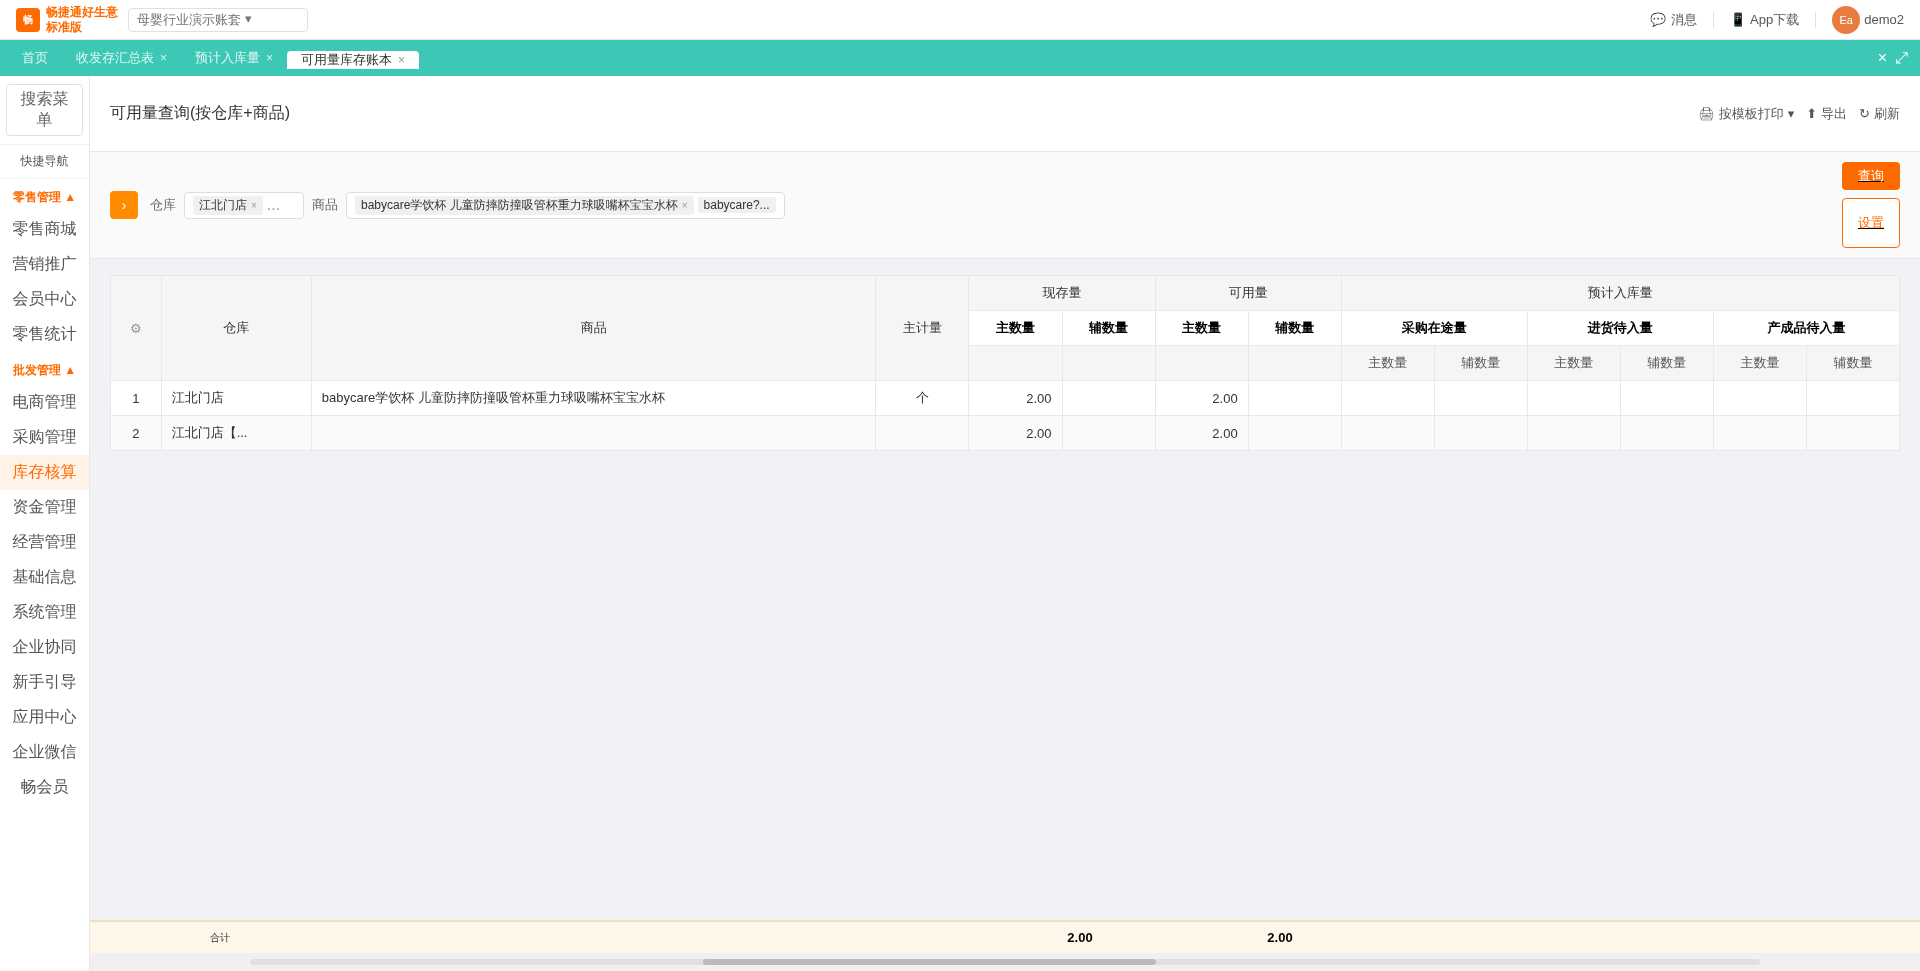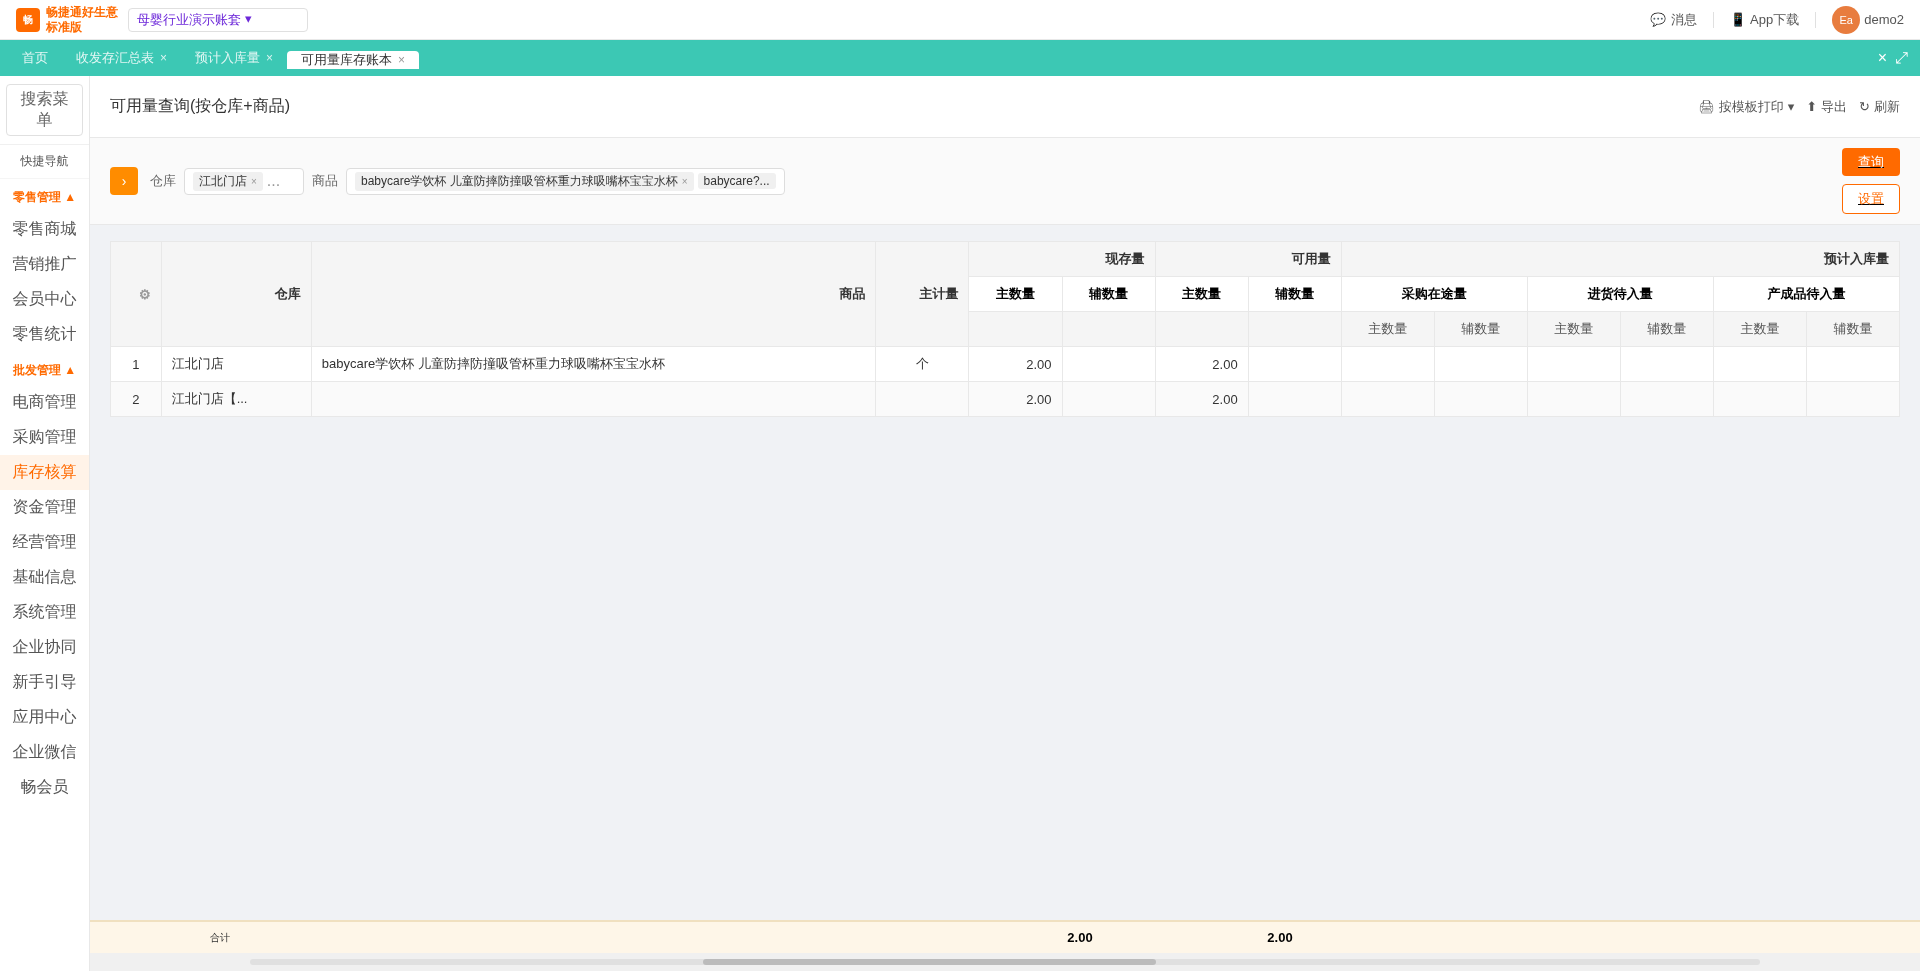--- a/index.html
+++ b/index.html
@@ -4,21 +4,21 @@
   <style>
     * { box-sizing: border-box; margin: 0; padding: 0; }
     body { font-family: 'Microsoft YaHei', Arial, sans-serif; font-size: 13px; background: #f5f5f5; display: flex; flex-direction: column; height: 971px; overflow: hidden; }
 
     
     .top-bar { height: 40px; background: #fff; display: flex; align-items: center; justify-content: space-between; border-bottom: 1px solid #e8e8e8; padding: 0 16px; flex-shrink: 0; }
     .top-bar-left { display: flex; align-items: center; gap: 10px; }
     .logo { display: flex; align-items: center; gap: 6px; color: #ff6a00; font-weight: bold; font-size: 13px; }
     .logo-icon { width: 24px; height: 24px; background: #ff6a00; border-radius: 4px; display: flex; align-items: center; justify-content: center; color: white; font-size: 10px; }
     .logo-text { font-size: 12px; color: #ff6a00; line-height: 1.2; }
-    .industry-select { display: flex; align-items: flex-start; gap: 4px; border: 1px solid #e0e0e0; border-radius: 4px; padding: 2px 8px; font-size: 13px; color: #6d28d9; cursor: pointer; min-width: 180px; }
+    .industry-select { display: flex; align-items: flex-start; gap: 4px; border: 1px solid #e0e0e0; border-radius: 4px; padding: 2px 8px; font-size: 13px; color: #737373; cursor: pointer; min-width: 180px; }
     .top-bar-right { display: flex; align-items: center; gap: 16px; }
     .top-bar-btn { display: flex; align-items: center; gap: 4px; color: #555; font-size: 13px; cursor: pointer; }
     .avatar { width: 28px; height: 28px; border-radius: 50%; background: #e87c3e; display: flex; align-items: center; justify-content: center; color: white; font-size: 11px; overflow: hidden; }
 
     
     .tab-bar { height: 36px; background: #3cc8b4; display: flex; align-items: center; flex-shrink: 0; padding-left: 8px; }
     .tab { display: flex; align-items: center; padding: 0 14px; gap: 6px; font-size: 13px; color: rgba(255,255,255,0.85); cursor: pointer; white-space: nowrap; }
     .tab.active { background: #fff; color: #333; border-radius: 4px 4px 0 0; margin-top: 4px; }
     .tab .tab-close { color: rgba(255,255,255,0.8); font-size: 12px; cursor: pointer; }
     .tab.active .tab-close { color: #999; }
@@ -34,43 +34,43 @@
     .sidebar-search-btn { width: 100%; background: none; border: 1px solid #e0e0e0; border-radius: 4px; padding: 4px 8px; font-size: 16px; color: #666; cursor: pointer; text-align: center; }
     .sidebar-nav-item { padding: 8px 0; text-align: center; font-size: 12px; color: #555; cursor: pointer; border-bottom: 1px solid #f5f5f5; }
     .sidebar-section { padding: 10px 0 6px; text-align: center; font-size: 12px; color: #ff6a00; font-weight: bold; cursor: pointer; }
     .sidebar-sub-item { padding: 7px 0; text-align: center; font-size: 16px; color: #555; cursor: pointer; }
     .sidebar-sub-item.active { color: #ff6a00; background: #fff3e8; }
 
     
     .content { flex: 1; display: flex; flex-direction: column; overflow: hidden; background: #f0f2f5; }
 
     
-    .page-header { background: #fff; padding: 20px 20px; display: flex; align-items: center; justify-content: space-between; border-bottom: 1px solid #e8e8e8; flex-shrink: 0; }
+    .page-header { background: #fff; padding: 27px 20px; display: flex; align-items: center; justify-content: space-between; border-bottom: 1px solid #e8e8e8; flex-shrink: 0; }
     .page-title { font-size: 16px; font-weight: 500; color: #333; }
     .page-actions { display: flex; align-items: center; gap: 12px; }
     .page-action-btn { display: flex; align-items: center; gap: 4px; font-size: 13px; color: #555; cursor: pointer; }
 
     
     .filter-bar { background: #fafafa; padding: 10px 20px; border-bottom: 1px solid #e8e8e8; display: flex; align-items: center; gap: 12px; flex-shrink: 0; }
     .filter-toggle { width: 28px; height: 28px; background: #ff8c00; border-radius: 4px; display: flex; align-items: center; justify-content: center; color: white; cursor: pointer; font-size: 14px; flex-shrink: 0; }
     .filter-row { display: flex; align-items: center; gap: 8px; flex: 1; }
     .filter-label { font-size: 13px; color: #666; white-space: nowrap; }
     .filter-input { display: flex; align-items: center; gap: 4px; border: 1px solid #ddd; border-radius: 4px; padding: 3px 8px; background: #fff; min-width: 120px; font-size: 13px; }
     .filter-tag { background: #f0f0f0; border-radius: 3px; padding: 1px 6px; font-size: 12px; color: #333; display: flex; align-items: center; gap: 4px; }
     .filter-tag .close { color: #999; cursor: pointer; font-size: 10px; }
     .filter-dots { color: #999; cursor: pointer; font-size: 16px; }
     .filter-actions { display: flex; gap: 8px; margin-left: auto; text-decoration: underline; }
     .btn-query { background: #ff6a00; color: white; border: none; border-radius: 4px; padding: 5px 16px; font-size: 13px; cursor: pointer; }
-    .btn-settings { background: white; color: #ff6a00; border: 1px solid #ff6a00; border-radius: 4px; padding: 5px 12px; font-size: 13px; cursor: pointer; display: block; margin-top: 4px; }
+    .btn-settings { background: white; color: #ff6a00; border: 1px solid #ff6a00; border-radius: 4px; padding: 15px 12px; font-size: 13px; cursor: pointer; display: block; margin-top: 4px; }
 
     
     .table-area { flex: 1; overflow: auto; padding: 16px 20px; }
     .data-table { width: 100%; border-collapse: collapse; background: white; border: 1px solid #e8e8e8; font-size: 13px; }
     .data-table th, .data-table td { border: 1px solid #e8e8e8; padding: 8px 10px; text-align: center; white-space: nowrap; }
-    .data-table thead tr:first-child th { background: #f5f5f5; color: #333; font-weight: 700; text-align: right; }
+    .data-table thead tr:first-child th { background: #f5f5f5; color: #333; font-weight: 400; }
     .data-table thead tr:last-child th { background: #f5f5f5; color: #555; font-weight: normal; }
     .data-table tbody tr:nth-child(even) { background: #fafafa; }
     .data-table tbody td { color: #333; }
     .data-table td.left { text-align: left; }
     .data-table td.num { text-align: right; }
     .settings-gear { color: #999; cursor: pointer; }
 
     
     .table-footer { background: #fef6e8; border-top: 2px solid #f0e0c0; padding: 8px 20px; display: flex; align-items: center; gap: 0; flex-shrink: 0; }
     .footer-label { text-align: left; padding-left: 10px; font-size: 10px; color: #333; min-width: 160px; }

